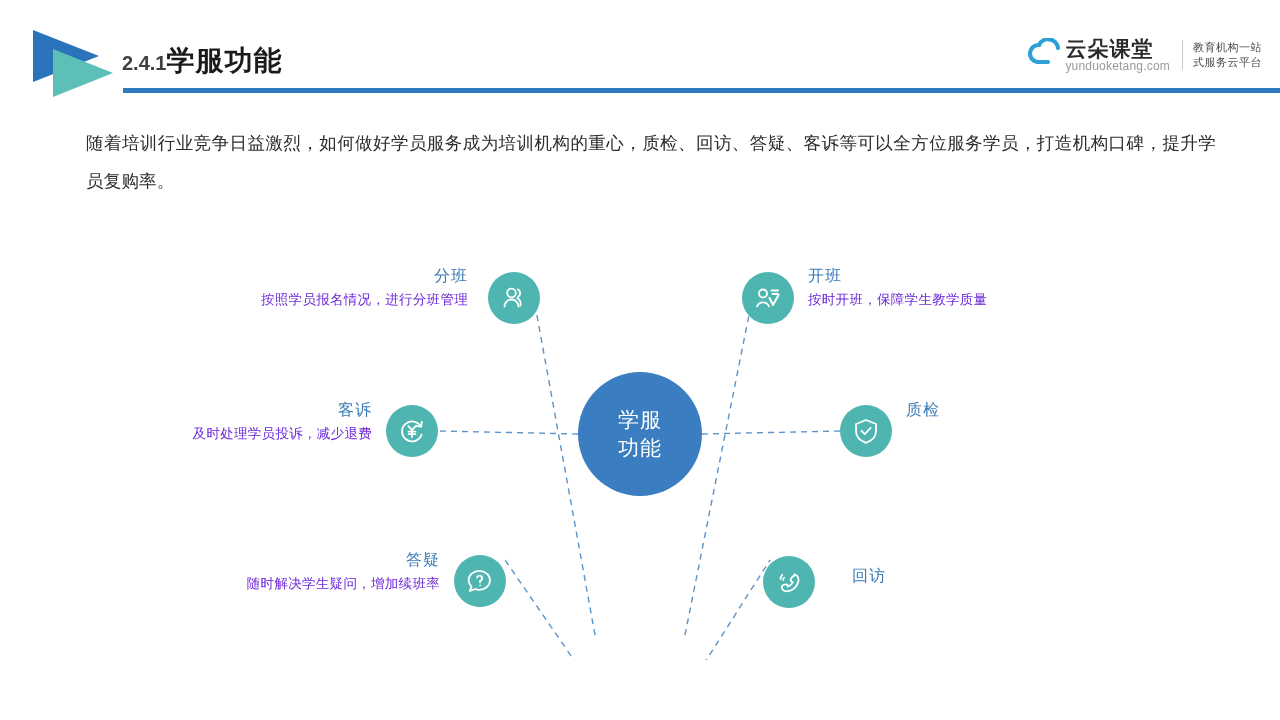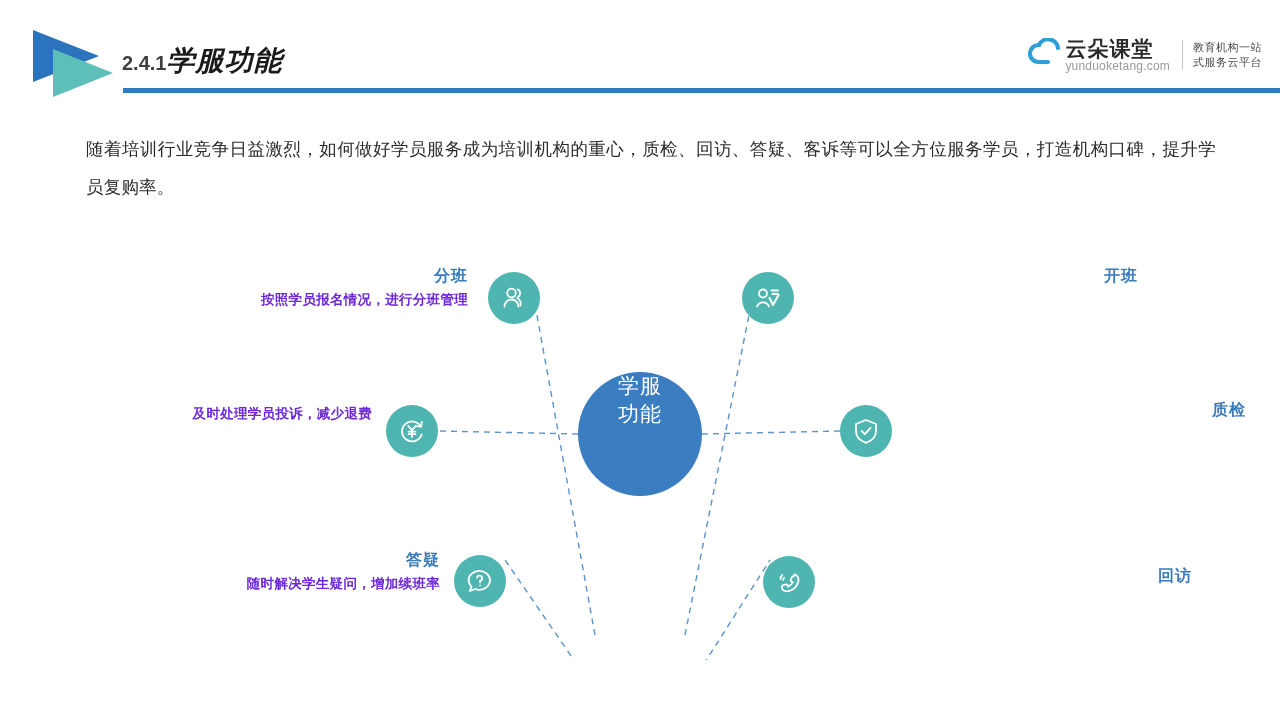--- a/index.html
+++ b/index.html
@@ -17,21 +17,20 @@
   .logo-mark { position: absolute; left: 25px; top: 27px; width: 90px; height: 74px; }
 
   .title-row { position: absolute; left: 122px; top: 42px; white-space: nowrap; }
   .title-num {
     font-size: 20px; color: #404040; font-weight: 700;
     letter-spacing: 0px; vertical-align: baseline;
   }
   .title-cn {
     font-size: 28px; color: #1a1a1a; font-weight: bold;
     letter-spacing: 1px;
-    font-style: italic;
   }
   .title-underline {
     position: absolute; left: 123px; top: 88px; width: 1157px; height: 5px;
     background: #2f79bf;
   }
 
   
   .brand { position: absolute; right: 18px; top: 32px; height: 46px; display: flex; align-items: center; }
   .brand-cloud { position: relative; width: 36px; height: 34px; margin-right: 1px; }
   .brand-text-block { display: flex; flex-direction: column; justify-content: space-between; }
@@ -43,52 +42,52 @@
     font-size: 12px; color: #9a9a9a; letter-spacing: 0.2px; line-height: 11px;
     margin-top: 1px;
   }
   .brand-sep { width: 1px; height: 30px; background: #c9c9c9; margin: 0 10px 0 12px; }
   .brand-tagline {
     font-size: 11px; color: #4a4a4a; line-height: 15px; letter-spacing: 0.5px; text-align: right;
   }
 
   
   .intro {
-    position: absolute; left: 86px; top: 130px; width: 1130px;
+    position: absolute; left: 86px; top: 124px; width: 1130px;
     font-size: 17.5px; color: #2b2b2b; line-height: 38px; letter-spacing: 0.2px;
     text-align: justify;
   }
 
   
   .diagram { position: absolute; left: 0; top: 230px; width: 1280px; height: 430px; }
   .diagram svg.lines { position: absolute; left: 0; top: 0; }
 
   .hub {
     position: absolute; left: 578px; top: 372px; width: 124px; height: 124px;
     border-radius: 50%; background: #3a7dc0;
-    display: flex; flex-direction: column; align-items: center; 
+    display: flex; flex-direction: column; align-items: center; justify-content: center;
     color: #ffffff; font-size: 21px; line-height: 28px; letter-spacing: 1px;
   }
 
   .node { position: absolute; }
   .node-icon {
     position: absolute; width: 52px; height: 52px; border-radius: 50%;
     background: #4fb5b0; display: flex; align-items: center; justify-content: center;
   }
-  .node-text { position: absolute; font-weight: bold; }
+  .node-text { position: absolute; }
   .node-title {
     font-size: 16px; color: #3b7cb9; letter-spacing: 1px; line-height: 20px;
     white-space: nowrap;
   }
   .node-desc {
     font-size: 13.5px; color: #6d28d9; letter-spacing: 0.3px; line-height: 20px;
     margin-top: 4px; white-space: nowrap;
   }
   .ta-right { text-align: right; }
-  .ta-left  { text-align: right; }
+  .ta-left  { text-align: left; }
 </style>
 </head>
 <body>
 
 <div id="page">
 
   <div class="header">
 
     <div class="logo-mark">
       <svg width="90" height="74" viewBox="0 0 90 74">
@@ -159,34 +158,36 @@
       <div class="node-icon" style="left:742px; top:42px">
         <svg width="30" height="30" viewBox="0 0 30 30" fill="none" stroke="#ffffff" stroke-width="1.8" stroke-linecap="round" stroke-linejoin="round">
           <circle cx="10" cy="10.5" r="4"></circle>
           <path d="M4 23.5 a6.4 6.4 0 0 1 12 0"></path>
           <path d="M18.5 7.5 h6.5 M19.5 11 h5.5"></path>
           <path d="M16.5 15 l3.5 7 l5.5 -10" stroke-width="2"></path>
         </svg>
       </div>
       <div class="node-text ta-left" style="left:808px; top:36px; width:330px">
         <div class="node-title">开班</div>
+        <div class="node-desc">按时开班，保障学生教学质量</div>
       </div>
     </div>
 
     <div class="node">
       <div class="node-icon" style="left:386px; top:175px">
         <svg width="32" height="32" viewBox="0 0 32 32" fill="none" stroke="#ffffff" stroke-width="1.8" stroke-linecap="round" stroke-linejoin="round">
           <path d="M24.8 11.5 A10 10 0 1 0 25.6 19.5"></path>
           <polyline points="20.4,11.2 25.2,11.6 25.8,6.8" stroke-width="1.8"></polyline>
           <path d="M12.3 11 L16 15.2 L19.7 11"></path>
           <path d="M16 15.2 V22"></path>
           <path d="M12.6 16.6 h6.8 M12.6 19.2 h6.8"></path>
         </svg>
       </div>
       <div class="node-text ta-right" style="left:110px; top:170px; width:262px">
+        <div class="node-title">客诉</div>
         <div class="node-desc">及时处理学员投诉，减少退费</div>
       </div>
     </div>
 
     <div class="node">
       <div class="node-icon" style="left:840px; top:175px">
         <svg width="30" height="30" viewBox="0 0 30 30" fill="none" stroke="#ffffff" stroke-width="1.8" stroke-linecap="round" stroke-linejoin="round">
           <path d="M15 4 L25 8 V15 c0 6 -4.4 9.8 -10 11.8 C9.4 24.8 5 21 5 15 V8 Z"></path>
           <polyline points="10.5,14.8 13.8,18.2 19.6,11.8"></polyline>
         </svg>

